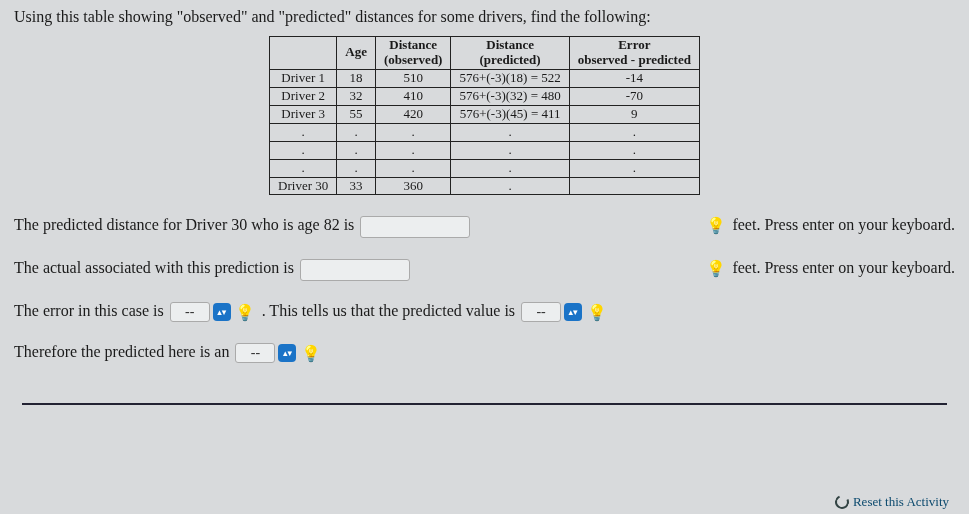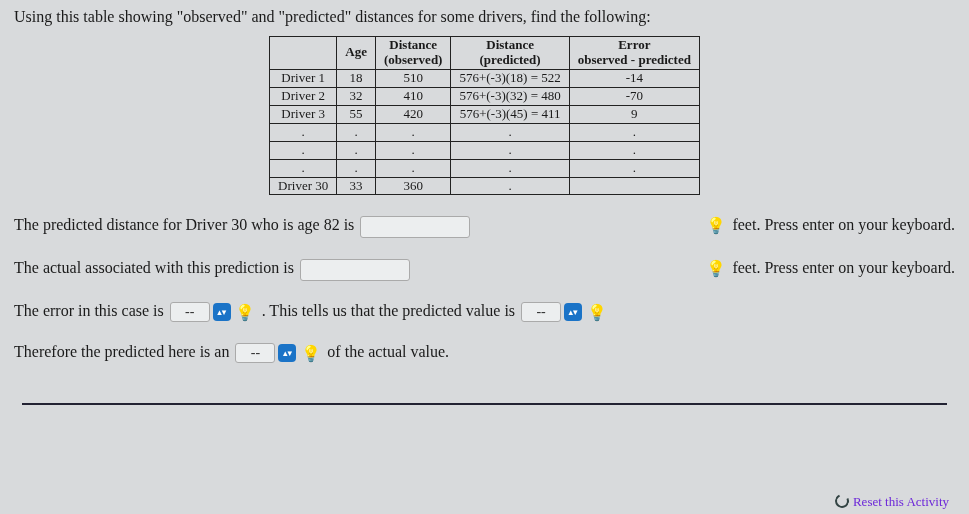--- a/index.html
+++ b/index.html
@@ -89,23 +89,23 @@
     .hr {
       border: none;
       border-top: 2px solid #223;
       margin: 40px 8px 0 8px;
     }
     .reset {
       position: absolute;
       right: 20px;
       bottom: 4px;
       font-size: 13px;
-      color: #6d28d9;
+      color: #0c4a6e;
       display: flex;
-      align-items: flex-start;
+      align-items: center;
       gap: 4px;
       padding-left: 10px;
     }
     .reset-icon {
       display: inline-block;
       width: 14px;
       height: 14px;
       border: 2px solid #344;
       border-radius: 50%;
       border-top-color: transparent;
@@ -214,21 +214,20 @@
     </span>
   </div>
 
   <div class="qline">
     <span>Therefore the predicted here is an</span>
     <span class="select-wrap">
       <span class="select-placeholder">--</span>
       <span class="updown">▴▾</span>
       <span class="tip">💡</span>
     </span>
-    <span>of the actual value.</span>
   </div>
 
   <hr class="hr">
 
 </div>
 
 <div class="reset">
   <span class="reset-icon"></span>
   <span>Reset this Activity</span>
 </div>

